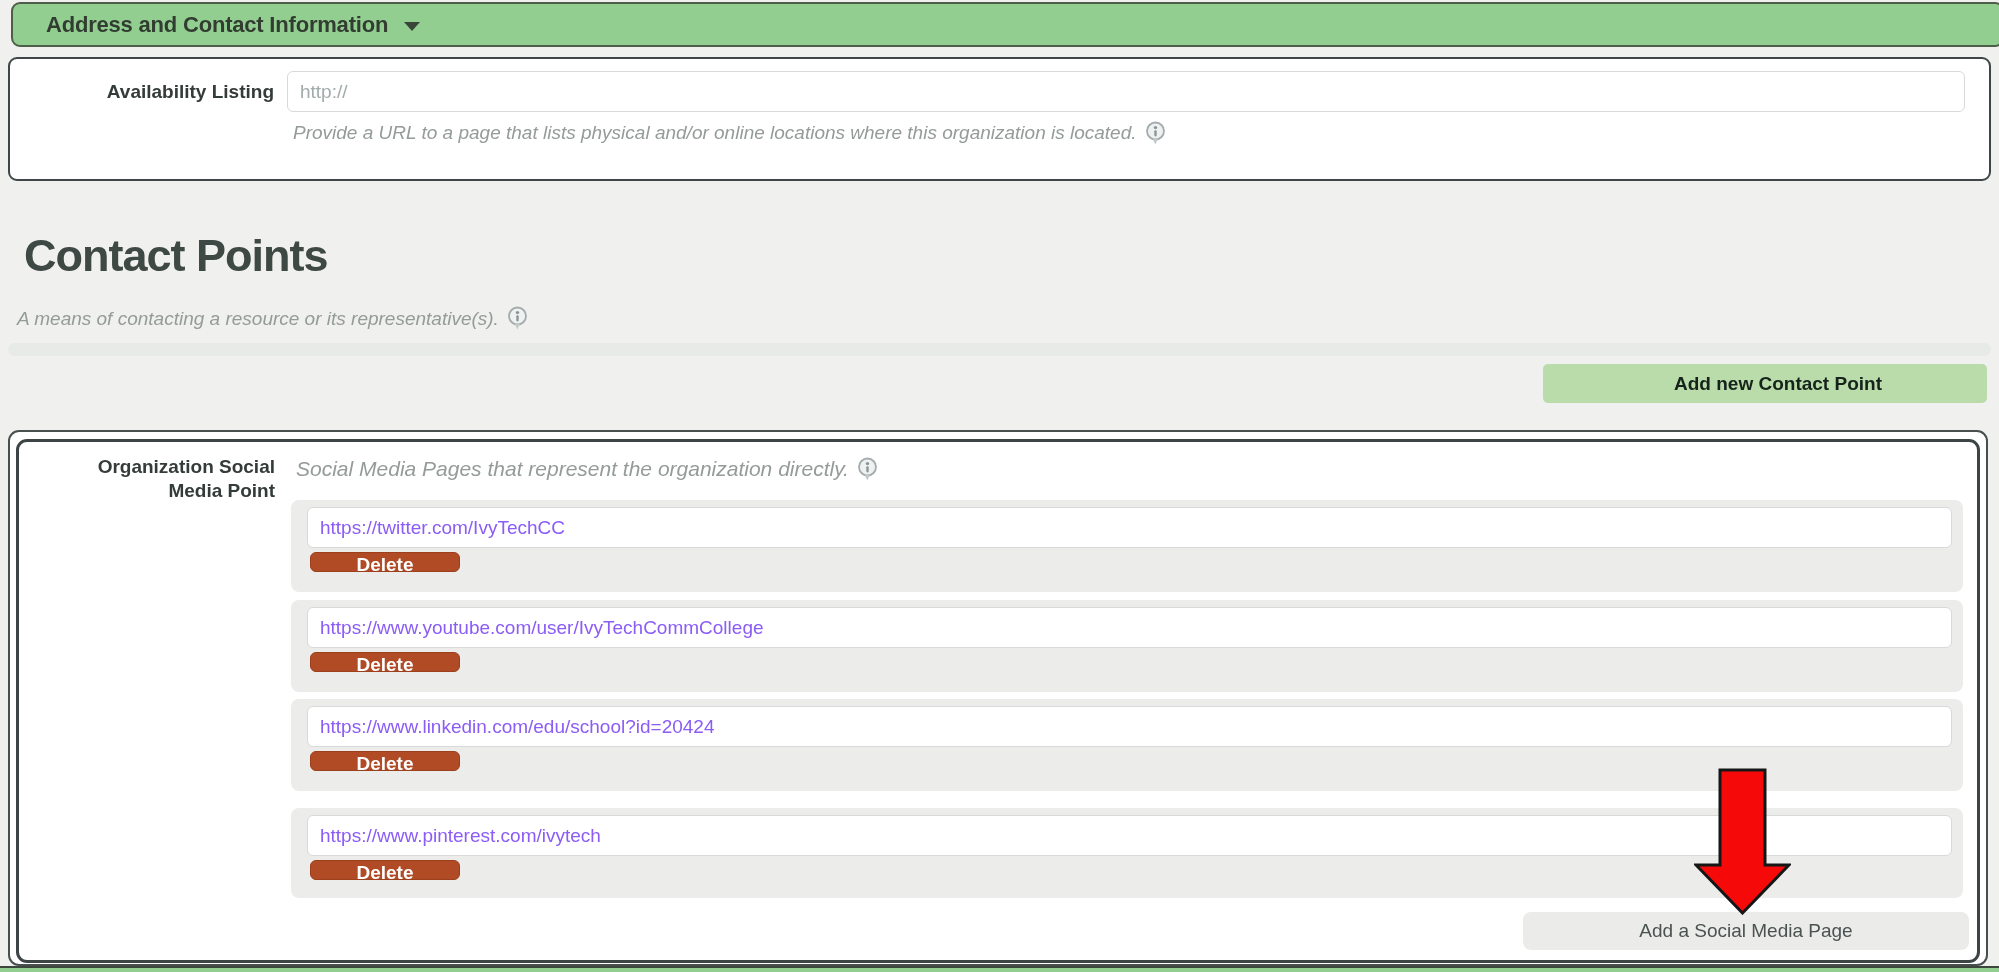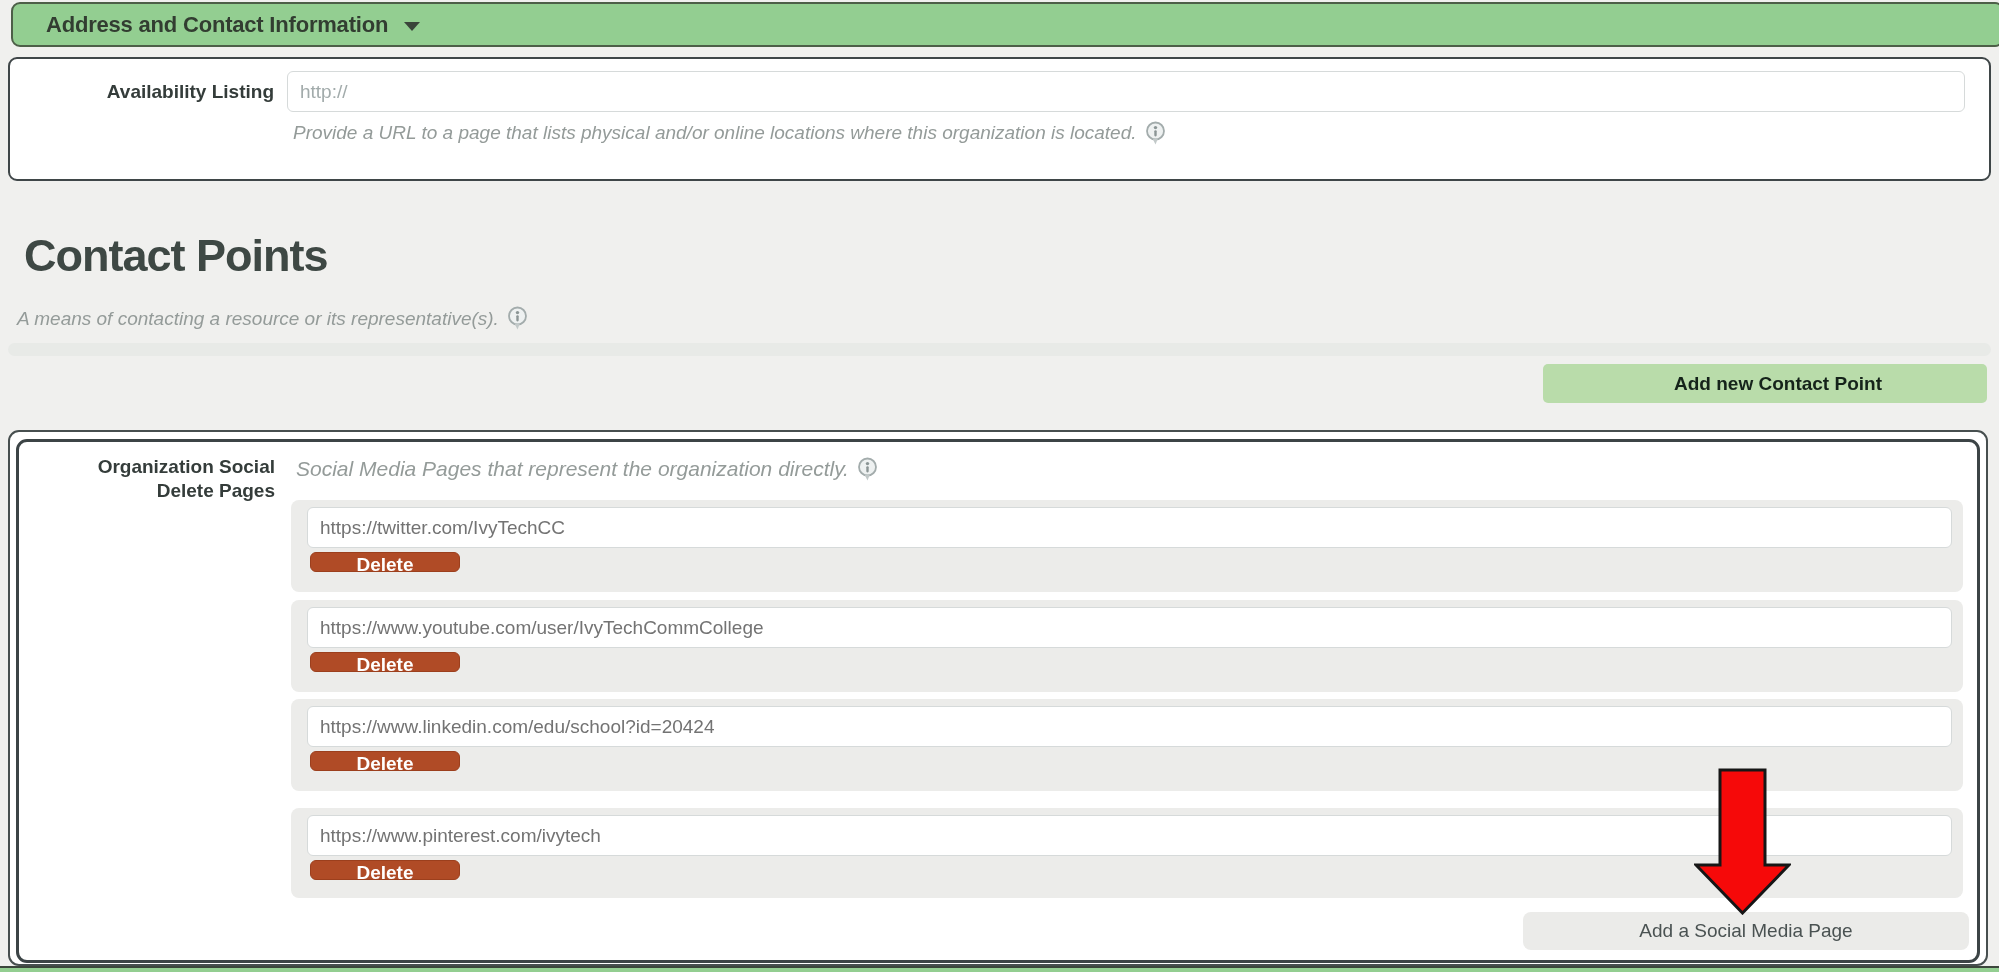--- a/index.html
+++ b/index.html
@@ -143,21 +143,21 @@
   .sm-row-2 { top: 158px; }
   .sm-row-3 { top: 257px; }
   .sm-row-4 { top: 366px; height: 90px; }
   .sm-url-input {
     position: absolute; left: 16px; top: 7px;
     width: 1645px; height: 41px;
     border: 1px solid #d6dada;
     border-radius: 6px;
     padding: 0 12px;
     font-family: "Liberation Sans", sans-serif;
-    font-size: 19px; color: #737373;
+    font-size: 19px; color: #8b5cf6;
     background: #ffffff;
     outline: none;
   }
   .delete-btn {
     position: absolute; left: 19px; top: 52px;
     width: 150px; height: 20px;
     background: #b04b26;
     border: 1px solid #9c3f1d;
     border-radius: 6px;
     font-family: "Liberation Sans", sans-serif;
@@ -229,21 +229,21 @@
       <use href="#info-glyph"></use>
     </svg>
 </div>
 <div class="divider"></div>
 <button class="add-contact-btn">Add new Contact Point</button>
 
 <div class="outer-box"></div>
 <div class="inner-box">
   <div class="sm-label">
     <div>Organization Social</div>
-    <div>Delete Pages</div>
+    <div>Media Point</div>
   </div>
   <div class="sm-desc">
     <span>Social Media Pages that represent the organization directly.</span>
     <svg class="info-icon" viewBox="0 0 21 24">
         <use href="#info-glyph"></use>
       </svg>
   </div>
 
   <div class="sm-row sm-row-1">
     <input class="sm-url-input" type="text" value="https://twitter.com/IvyTechCC" style="">

